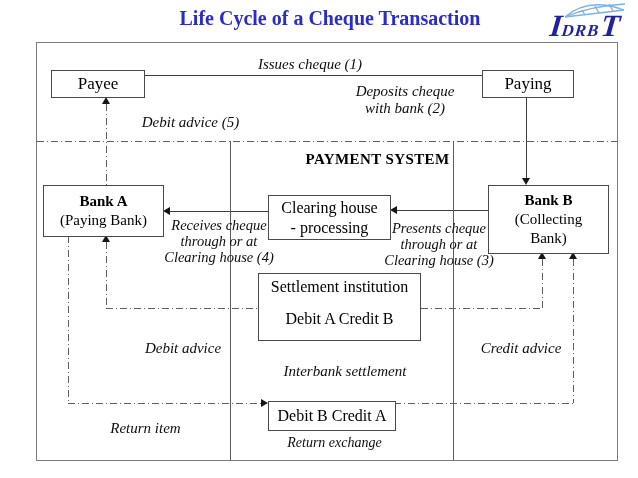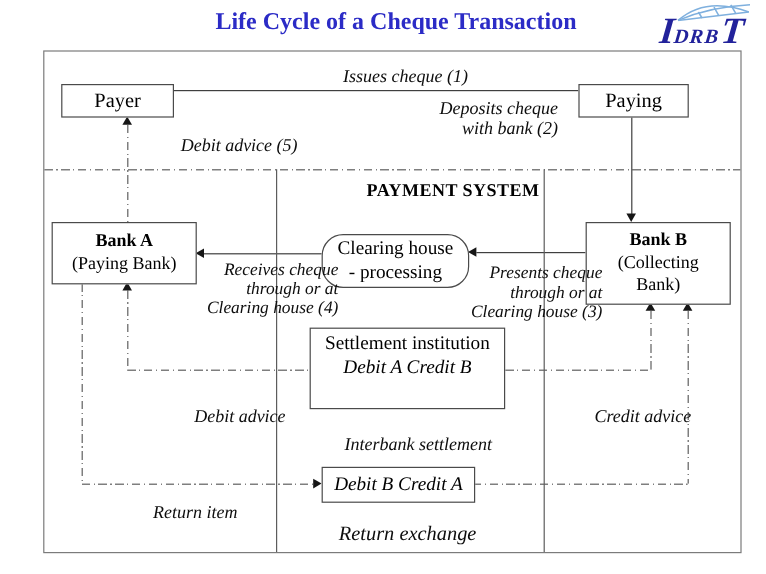--- a/index.html
+++ b/index.html
@@ -26,23 +26,23 @@
   .arr{position:absolute;width:0;height:0;}
   .arr.up{border-left:4px solid transparent;border-right:4px solid transparent;border-bottom:7px solid #161616;}
   .arr.down{border-left:4px solid transparent;border-right:4px solid transparent;border-top:7px solid #161616;}
   .arr.left{border-top:4px solid transparent;border-bottom:4px solid transparent;border-right:7px solid #161616;}
   .arr.right{border-top:4px solid transparent;border-bottom:4px solid transparent;border-left:7px solid #161616;}
   
   .box{position:absolute;background:#fff;border:1px solid #4a4a4a;
        display:flex;flex-direction:column;align-items:center;justify-content:center;
        text-align:center;line-height:1.25;}
   .b-bold{font-weight:bold;}
-  .italic{font-style:italic;}
+  .italic{margin-top:12px;}
   
-  .lbl{position:absolute;font-style:italic;text-align:right;color:#0d0d0d;line-height:1.12;}
+  .lbl{position:absolute;font-style:italic;text-align:center;color:#0d0d0d;line-height:1.12;}
   .ps-head{position:absolute;text-align:center;font-weight:bold;font-style:normal;
            font-size:15px;letter-spacing:.4px;}
 </style>
 </head>
 <body>
 
 <div id="stage">
 
   <div class="title" style="color:#2b2bc6;">Life Cycle of a Cheque Transaction</div>
   <div class="logo">
@@ -90,35 +90,35 @@
 
   <div class="vdd" style="left:68px;top:236px;height:167px;"></div>
   <div class="hdd" style="left:68px;top:403px;width:194px;"></div>
   <div class="arr right" style="left:261px;top:399px;"></div>
 
   <div class="hdd" style="left:394px;top:403px;width:179px;"></div>
   <div class="vdd" style="left:573px;top:259px;height:144px;"></div>
   <div class="arr up" style="left:569px;top:252px;"></div>
 
   <div class="box" style="left:51px;top:70px;width:92px;height:26px;font-size:17px;">
-    <span>Payer</span>
+    <span>Payee</span>
   </div>
   <div class="box" style="left:482px;top:70px;width:90px;height:26px;font-size:17px;">
     <span>Paying</span>
   </div>
   <div class="box" style="left:43px;top:185px;width:119px;height:50px;font-size:15px;">
     <span class="b-bold">Bank A</span>
     <span>(Paying Bank)</span>
   </div>
   <div class="box" style="left:488px;top:185px;width:119px;height:67px;font-size:15px;align-items:center;">
     <span class="b-bold">Bank B</span>
     <span>(Collecting</span>
     <span>Bank)</span>
   </div>
-  <div class="box" style="left:268px;top:195px;width:121px;height:43px;font-size:16px;border-radius:18px;">
+  <div class="box" style="left:268px;top:195px;width:121px;height:43px;font-size:16px;">
     <span>Clearing house</span>
     <span>- processing</span>
   </div>
   <div class="box" style="left:258px;top:273px;width:163px;height:68px;font-size:16px;justify-content:flex-start;padding-top:3px;box-sizing:border-box;">
     <span>Settlement institution</span>
     <span class="italic">Debit A Credit B</span>
   </div>
   <div class="box italic" style="left:268px;top:389px;width:126px;height:28px;font-size:16px;">
     <span>Debit B Credit A</span>
   </div>
@@ -140,15 +140,15 @@
   <div class="lbl" style="left:376px;top:220px;width:126px;font-size:14.5px;">
     <div>Presents cheque</div>
     <div>through or at</div>
     <div>Clearing house (3)</div>
   </div>
 
   <div class="lbl" style="left:466px;top:340px;width:110px;font-size:15px;">Credit advice</div>
   <div class="lbl" style="left:128px;top:340px;width:110px;font-size:15px;">Debit advice</div>
   <div class="lbl" style="left:280px;top:363px;width:130px;font-size:15px;">Interbank settlement</div>
   <div class="lbl" style="left:93px;top:420px;width:105px;font-size:15px;">Return item</div>
-  <div class="lbl" style="left:272px;top:435px;width:125px;font-size:17px;">Return exchange</div>
+  <div class="lbl" style="left:272px;top:435px;width:125px;font-size:14px;">Return exchange</div>
 
 </div>
 
 </body></html>

